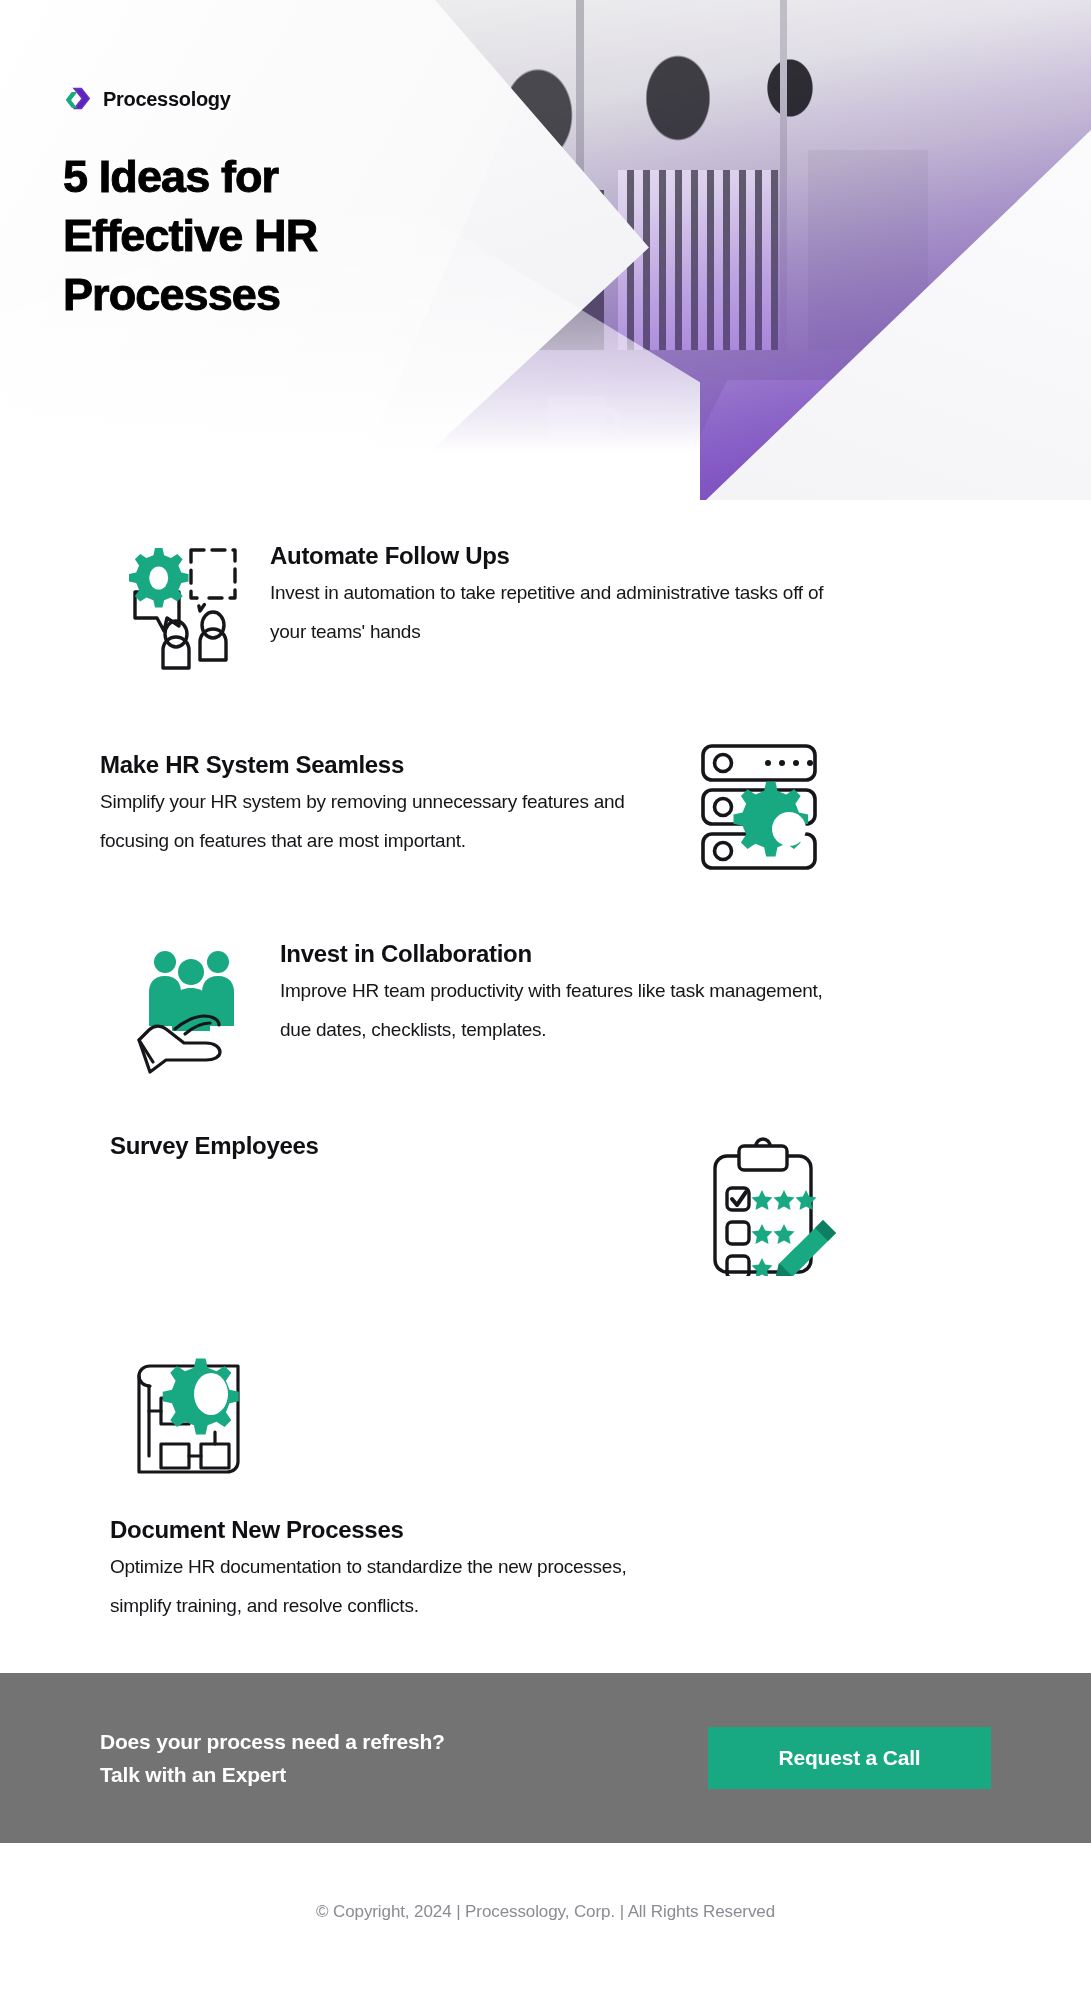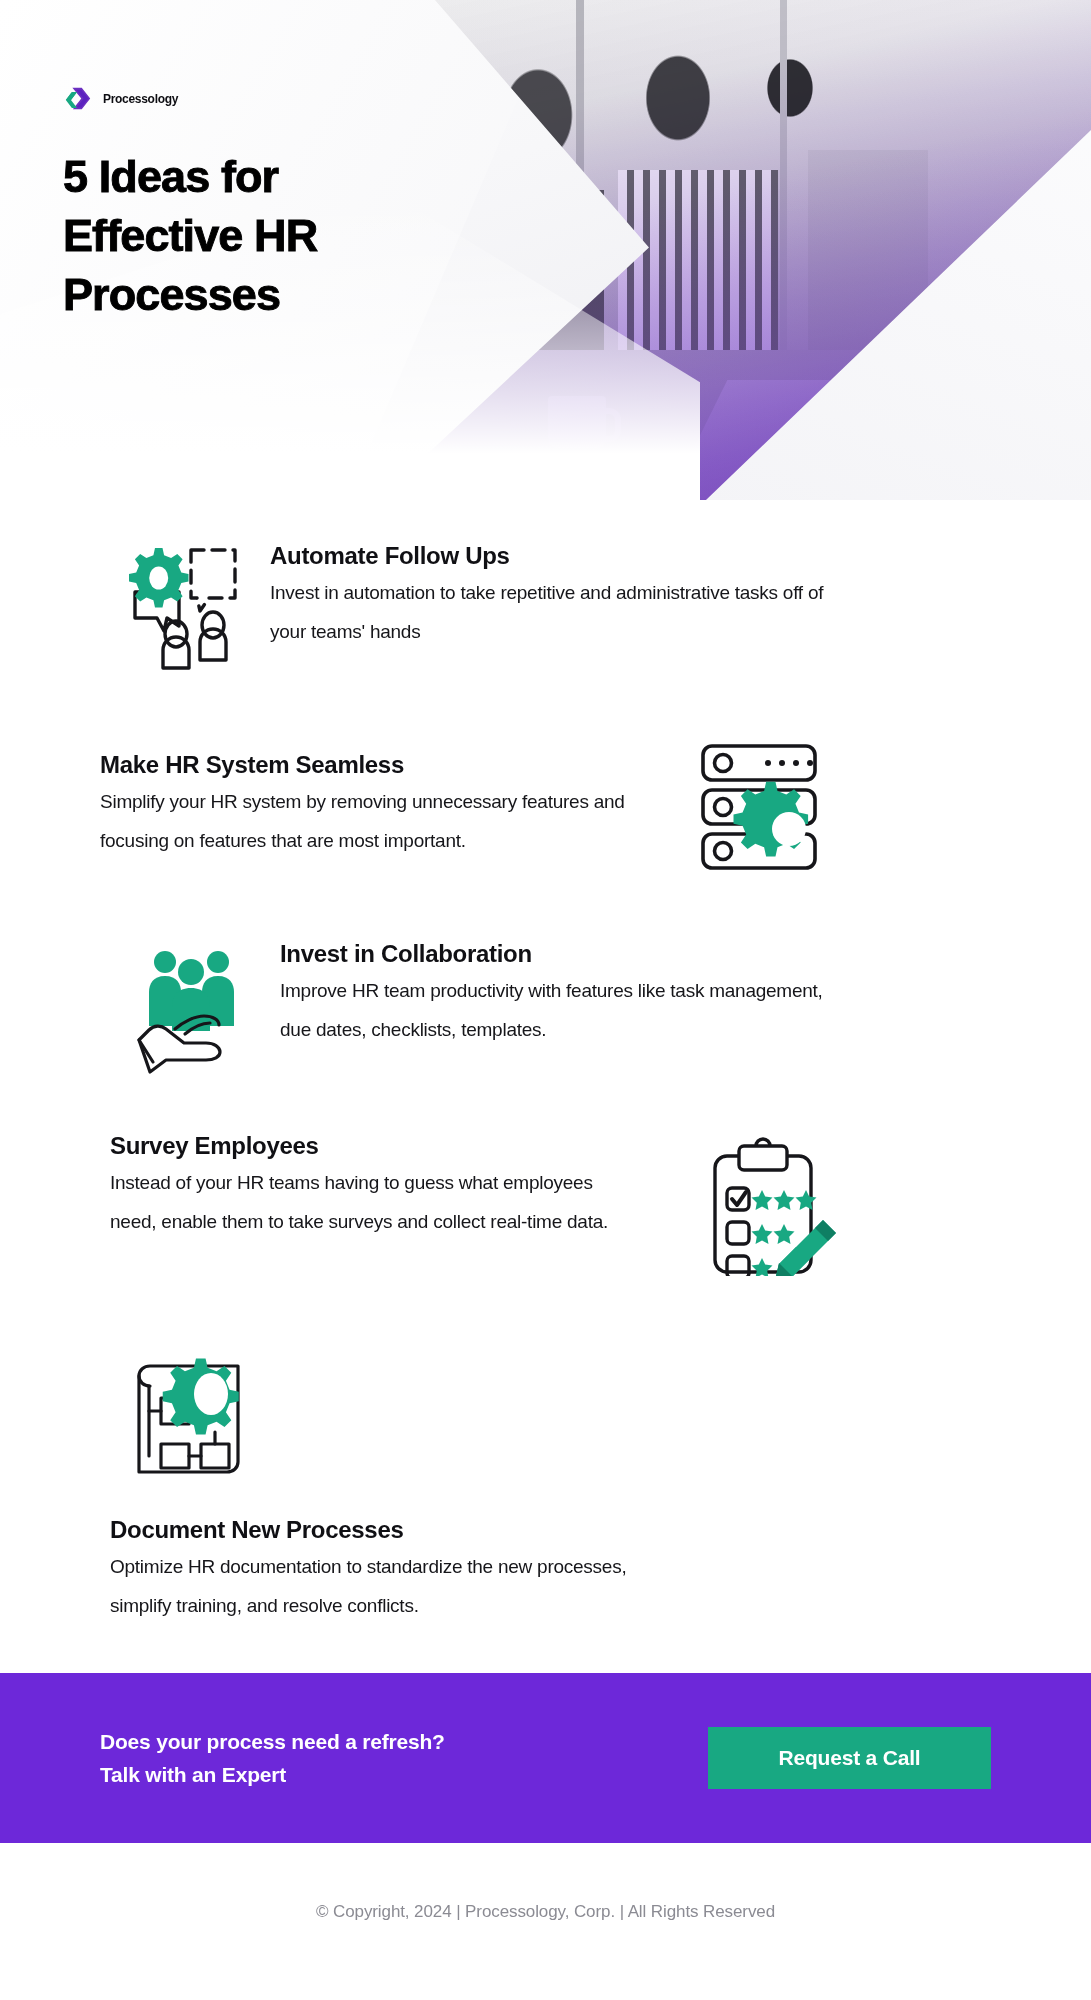--- a/index.html
+++ b/index.html
@@ -108,21 +108,21 @@
         rgba(150,104,214,0.30) 70%,
         rgba(136,84,209,0.45) 100%);
   }
 
   .hero-logo {
     position:absolute; left:63px; top:84px;
     display:flex; align-items:center; gap:10px; z-index:6;
   }
   .logo-mark { width:30px; height:30px; display:block; }
   .logo-text {
-    font-size:12px; font-weight:bold; color:#0d0d12;
+    font-size:20px; font-weight:bold; color:#0d0d12;
     letter-spacing:-0.3px;
   }
   .hero-title {
     position:absolute; left:63px; top:147px;
     z-index:6;
     font-size:45px;
     line-height:59px;
     font-weight:bold;
     color:#000000;
     letter-spacing:-0.9px;
@@ -164,21 +164,21 @@
   .idea-4 { padding-left:110px; margin-bottom:44px; }
   .idea-4 .idea-body { width:530px; padding-top:6px; }
   .idea-4 .idea-icon { margin-left:42px; }
   .idea-5 { padding-left:110px; margin-bottom:10px;flex-direction:column; }
   .idea-5 .idea-body { padding-top:26px; }
 
   
   .cta {
     margin-top:48px;
     width:1091px; height:170px;
-    background:#6d28d9;
+    background:#737373;
     display:flex; align-items:center;
     padding:0 100px;
   }
   .cta-text {
     color:#ffffff; font-size:21px; font-weight:bold;
     line-height:33px; letter-spacing:-0.2px; flex:1;
   }
   .cta-button {
     background:#18a882; color:#ffffff;
     font-size:21px; font-weight:bold;
@@ -301,21 +301,20 @@
     </div>
     <div class="idea-body">
       <div class="idea-title">Invest in Collaboration</div>
       <div class="idea-desc">Improve HR team productivity with features like task management, due dates, checklists, templates.</div>
     </div>
   </div>
 
   <div class="idea idea-4 right-icon">
     <div class="idea-body">
       <div class="idea-title">Survey Employees</div>
-      <div class="idea-desc">Instead of your HR teams having to guess what employees need, enable them to take surveys and collect real-time data.</div>
     </div>
     <div class="idea-icon">
       <svg width="140" height="140" viewBox="0 0 140 140">
         <g fill="none" stroke="#16161a" stroke-width="3.4" stroke-linejoin="round">
           <rect x="18" y="20" width="96" height="116" rx="12"></rect>
           <rect x="42" y="10" width="48" height="24" rx="5" fill="#ffffff"></rect>
           <path d="M59 10 a7 7 0 0 1 14 0"></path>
           <rect x="30" y="52" width="22" height="22" rx="5"></rect>
           <rect x="30" y="86" width="22" height="22" rx="5"></rect>
           <rect x="30" y="120" width="22" height="22" rx="5"></rect>

